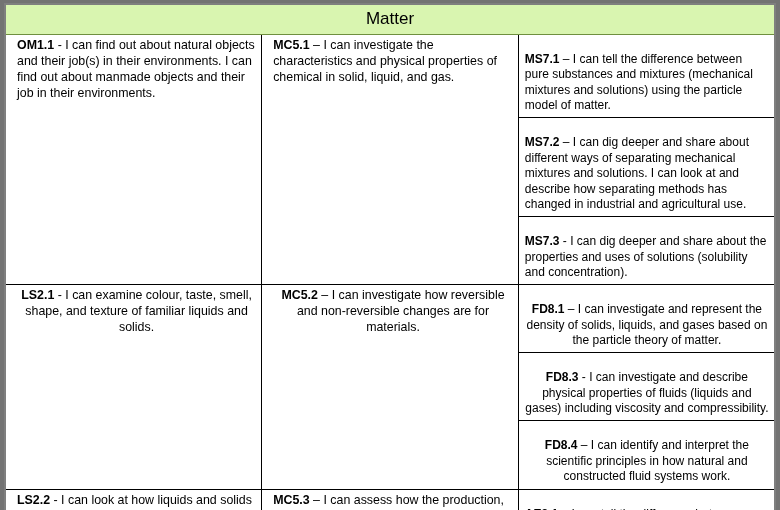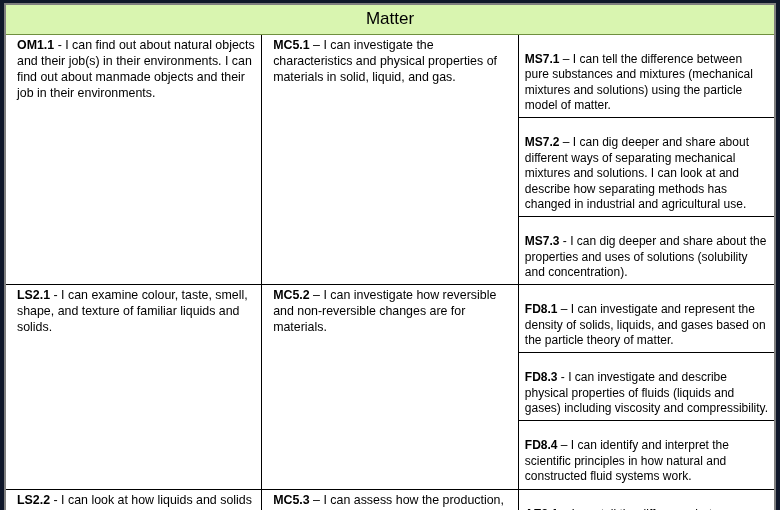--- a/index.html
+++ b/index.html
@@ -11,21 +11,21 @@
     width: 780px;
     height: 510px;
     font-family: "Liberation Sans", sans-serif;
     overflow: hidden;
   }
   .sheet {
     width: 780px;
     height: 510px;
     box-sizing: border-box;
     padding: 3px 4px 4px 4px;
-    background: #0f172a;
+    background: #737373;
   }
   table.matter-table {
     width: 772px;
     border-collapse: collapse;
     table-layout: fixed;
     border: 2px solid #7f7f7f;
     background: #ffffff;
   }
   
   .title-cell {
@@ -70,41 +70,41 @@
     vertical-align: top;
     color: #000000;
   }
   table.stack td.sub-cell.last {
     border-bottom: 0;
   }
   .code {
     font-weight: bold;
   }
   .row-1 td.col-cell { height: 172px; }
-  .row-2 td.col-cell { height: 174px; }
+  .row-2 td.col-cell { height: 174px; text-align: center; }
   .row-3 td.col-cell { height: 126px; }
 </style>
 </head>
 <body>
 
 <div class="sheet">
   <table class="matter-table">
     <tbody>
       <tr>
         <td class="title-cell" colspan="3">Matter</td>
       </tr>
       <tr class="row-1">
         <td class="col-cell col-a">
           <div class="stack-host">
               <div class="textblock"><span class="code">OM1.1</span><span> - I can find out about natural objects and their job(s) in their environments. I can find out about manmade objects and their job in their environments.</span></div>
             </div>
         </td>
         <td class="col-cell col-b">
           <div class="stack-host">
-              <div class="textblock"><span class="code">MC5.1</span><span> – I can investigate the characteristics and physical properties of materials in solid, liquid, and gas.</span></div>
+              <div class="textblock"><span class="code">MC5.1</span><span> – I can investigate the characteristics and physical properties of chemical in solid, liquid, and gas.</span></div>
             </div>
         </td>
         <td class="col-cell col-c">
           <div class="stack-host">
               <table class="stack">
                 <tbody>
                   <tr>
                     <td class="sub-cell"><span class="code">MS7.1</span><span> – I can tell the difference between pure substances and mixtures (mechanical mixtures and solutions) using the particle model of matter.</span></td>
                   </tr>
                   <tr>

